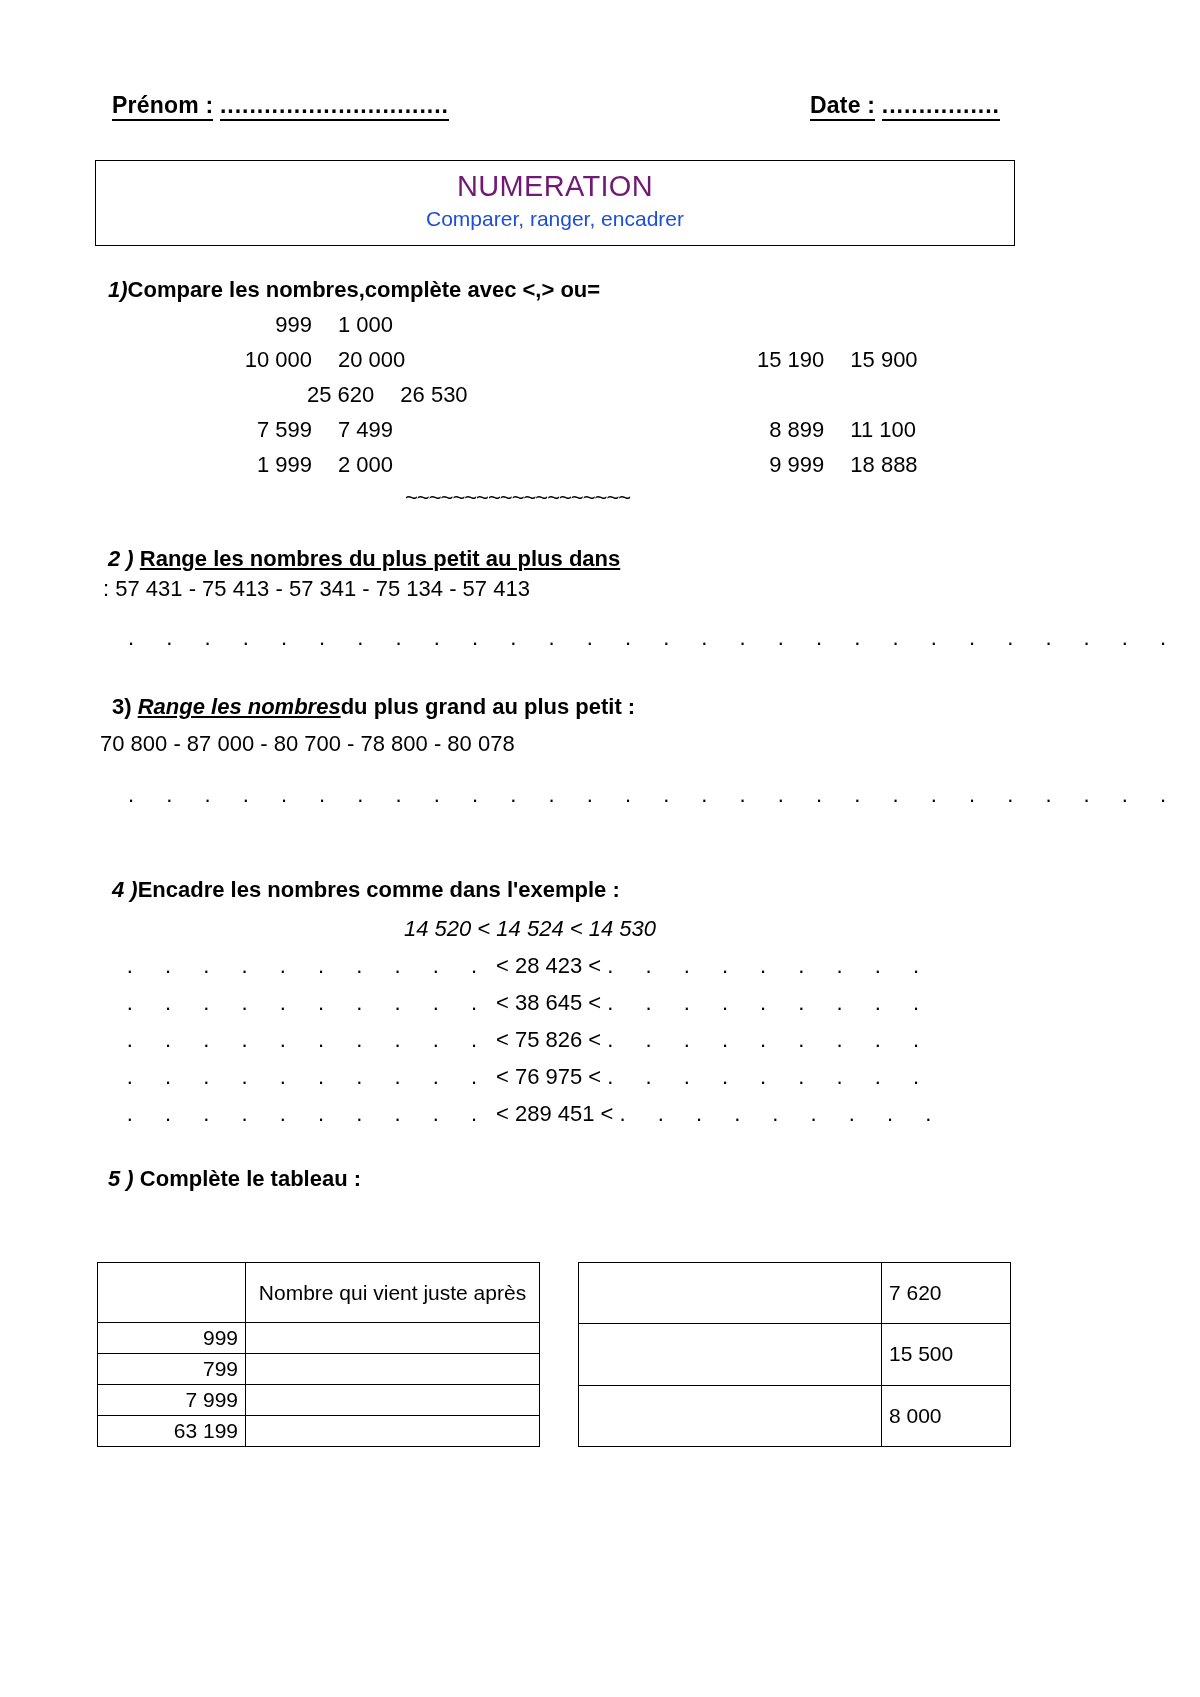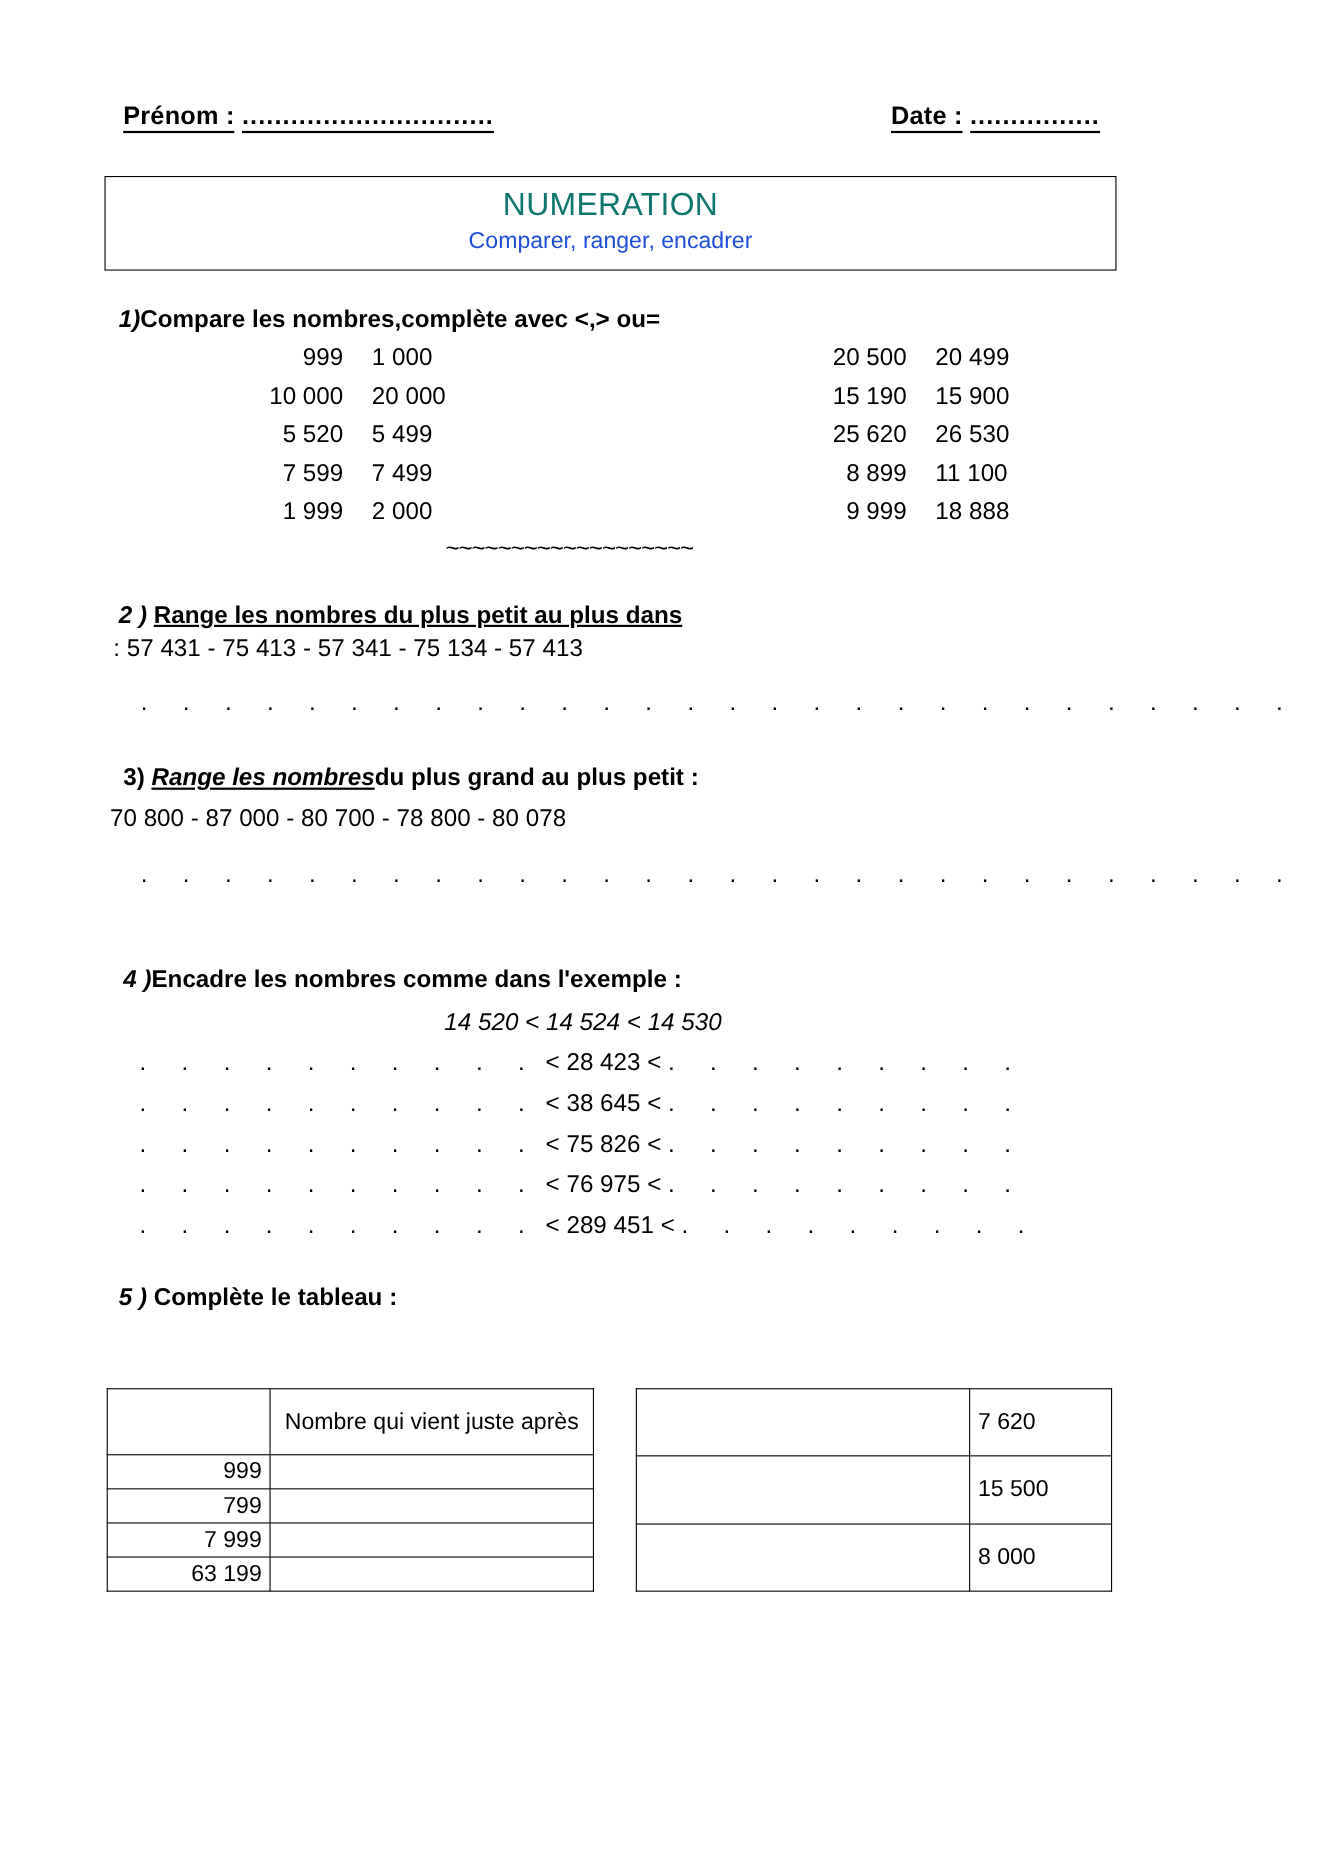--- a/index.html
+++ b/index.html
@@ -264,54 +264,46 @@
       <span class="lbl">Prénom :</span>
       <span class="dots">...............................</span>
     </div>
     <div class="idblock date">
       <span class="lbl">Date :</span>
       <span class="dots">................</span>
     </div>
   </div>
 
   <div class="titlebox">
-    <div class="title-main" style="color: #0f766e;">NUMERATION</div>
+    <div class="title-main" style="color: #701a75;">NUMERATION</div>
     <div class="title-sub" style="color: #1d4ed8;">Comparer, ranger, encadrer</div>
   </div>
 
   <div class="ex-head" id="ex1-head">
     <span class="num">1)</span><span>Compare les nombres,complète avec &lt;,&gt; ou=</span>
   </div>
 
   <div class="cmp-wrap">
     <div class="cmp-row">
       <div class="cmp-col left">
         <span class="a">999</span>
         <span class="b">1 000</span>
       </div>
-      <div class="cmp-col right">
-        <span class="a">20 500</span>
-        <span class="b">20 499</span>
-      </div>
     </div>
     <div class="cmp-row">
       <div class="cmp-col left">
         <span class="a">10 000</span>
         <span class="b">20 000</span>
       </div>
       <div class="cmp-col right">
         <span class="a">15 190</span>
         <span class="b">15 900</span>
       </div>
     </div>
     <div class="cmp-row">
-      <div class="cmp-col left">
-        <span class="a">5 520</span>
-        <span class="b">5 499</span>
-      </div>
       <div class="cmp-col right">
         <span class="a">25 620</span>
         <span class="b">26 530</span>
       </div>
     </div>
     <div class="cmp-row">
       <div class="cmp-col left">
         <span class="a">7 599</span>
         <span class="b">7 499</span>
       </div>

